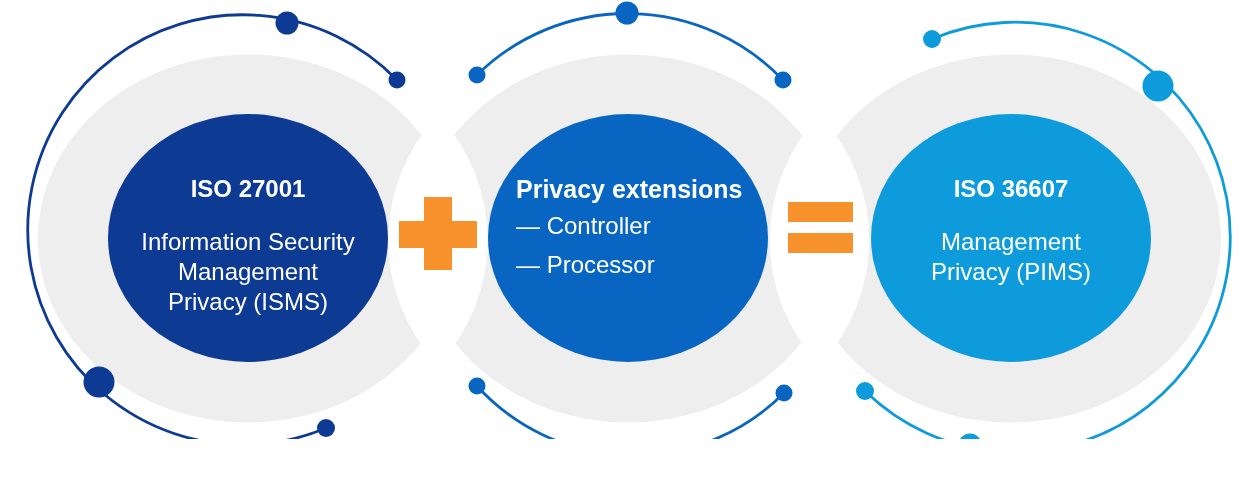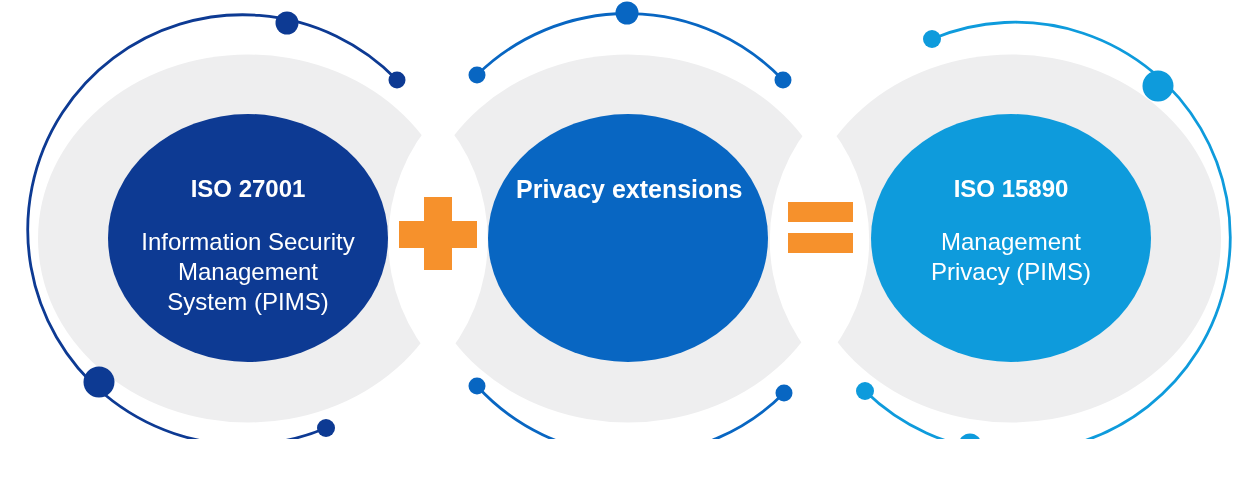--- a/index.html
+++ b/index.html
@@ -111,29 +111,33 @@
       <rect class="fill-orange" x="788" y="202" width="65" height="20"></rect>
       <rect class="fill-orange" x="788" y="233" width="65" height="20"></rect>
     </g>
   </svg>
 
   <div class="node-text centered node-1">
     <div class="node-title">ISO 27001</div>
     <div class="node-body">
       <div>Information Security</div>
       <div>Management</div>
-      <div>System (PIMS)</div>
+      <div>Privacy (ISMS)</div>
     </div>
   </div>
 
   <div class="node-text node-2">
     <div class="node-title">Privacy extensions</div>
+    <div class="node-body node-list">
+      <div>— Controller</div>
+      <div>— Processor</div>
+    </div>
   </div>
 
   <div class="node-text centered node-3">
-    <div class="node-title">ISO 15890</div>
+    <div class="node-title">ISO 36607</div>
     <div class="node-body">
       <div>Management</div>
       <div>Privacy (PIMS)</div>
     </div>
   </div>
 
 </div>
 
 </body></html>

